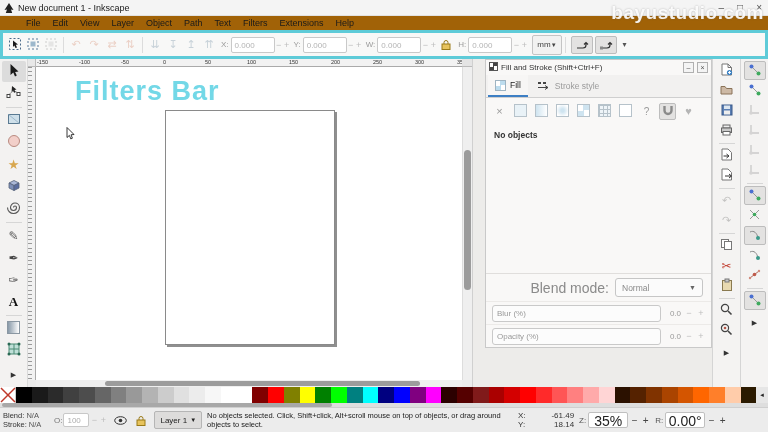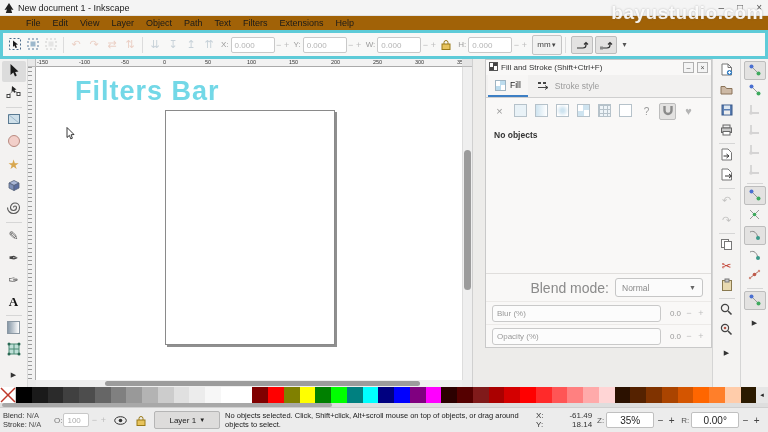--- a/index.html
+++ b/index.html
@@ -106,28 +106,28 @@
   .statusbar{left:0;top:407px;width:768px;height:25px;background:#ececec;border-top:1px solid #cfcfcf;
              display:flex;align-items:center;padding:0 3px;gap:5px;box-sizing:border-box;}
   .fs-block{width:46px;flex:none;font-size:7.5px;line-height:9px;color:#333;}
   .fs-block .val{color:#555;}
   .o-group{display:flex;align-items:center;gap:1px;flex:none;}
   .o-lbl{font-size:8px;color:#777;}
   .o-input{width:26px;height:14px;border:1px solid #c8c8c8;background:#fff;color:#adadad;font-size:8px;
            line-height:14px;padding-left:3px;box-sizing:border-box;border-radius:2px;}
   .icon-btn{width:16px;height:16px;display:flex;align-items:center;justify-content:center;flex:none;}
   .layer-btn{height:16px;border:1px solid #b5b5b5;border-radius:2px;background:#dddcdb;display:flex;align-items:center;
-             gap:3px;padding:0 14px;font-size:8px;color:#222;flex:none;}
+             gap:3px;padding:0 5px;font-size:8px;color:#222;flex:none;}
   .msg{width:306px;font-size:7.5px;line-height:9px;color:#1a1a1a;flex:none;}
   .coords{width:56px;flex:none;font-size:8px;line-height:9.5px;color:#333;display:flex;flex-direction:column;}
   .coords .row{display:flex;justify-content:space-between;}
   .zr-group{display:flex;align-items:center;gap:2px;flex:none;}
   .zr-lbl{font-size:8px;color:#555;}
-  .zr-input{width:48px;height:16px;border:1px solid #c0c0c0;border-radius:2px;background:#fff;color:#222;
-            font-size:10px;line-height:16px;text-align:center;box-sizing:border-box;}
+  .zr-input{width:40px;height:16px;border:1px solid #c0c0c0;border-radius:2px;background:#fff;color:#222;
+            font-size:14px;line-height:16px;text-align:center;box-sizing:border-box;}
   .zr-spin{font-size:10px;color:#444;width:9px;text-align:center;}
   .vscroll-cap{left:434px;top:0;width:10px;height:8px;background:#e4e4e4;border-bottom:1px solid #bbb;box-sizing:border-box;}
 </style>
 </head>
 <body>
 
 <div class="abs titlebar">
   <span class="logo">
       <svg width="10" height="10">
         <path d="M5 0 L9.5 7 L7 6.5 L8.2 10 L1.8 10 L3 6.5 L0.5 7 Z" fill="#222"></path>

